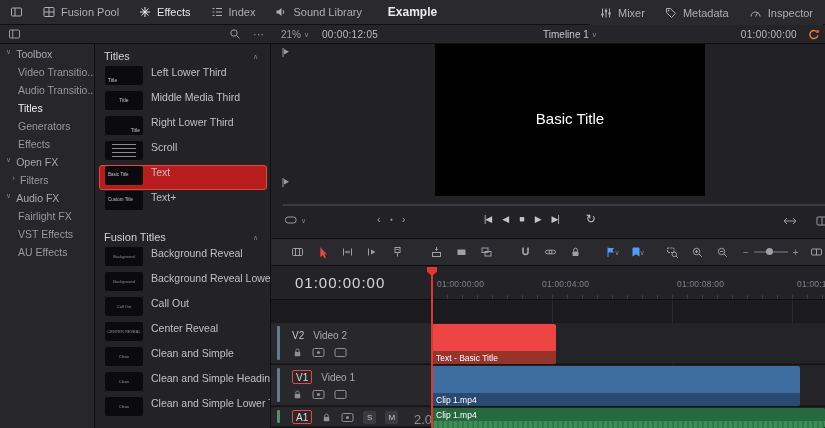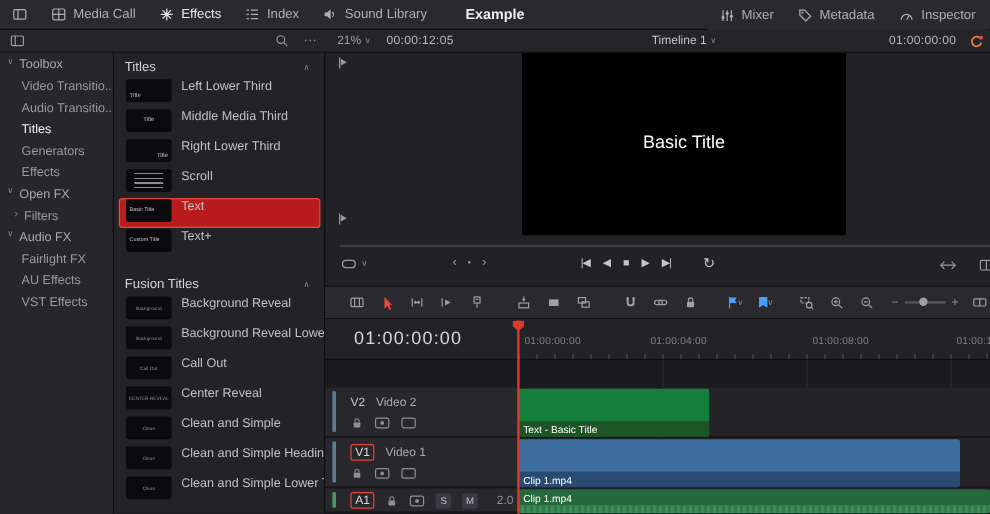--- a/index.html
+++ b/index.html
@@ -81,24 +81,24 @@
 .trow{border-bottom:1px solid #141418}
 .tstrip{position:absolute;left:6px;top:3px;bottom:3px;width:3px;border-radius:1px}
 .tstrip.video{background:#5f7d91}
 .tstrip.audio{background:#4f9367}
 .line1{position:absolute;left:21px;top:5px;display:flex;gap:9px;align-items:center;height:14px}
 .line2{position:absolute;left:21px;top:24px;display:flex;gap:9px;align-items:center}
 .tid{font-size:10px;color:#c4c4c9}
 .tid.dest{border:1px solid #e5483c;border-radius:2px;padding:0 3px;height:14px;display:flex;align-items:center;color:#dcdcde}
 .tname{font-size:10px;color:#a9a9af}
 .smbtn{width:13px;height:13px;background:#3a3a41;border-radius:2px;color:#c3c3c9;font-size:8px;display:flex;align-items:center;justify-content:center}
-.channels{position:absolute;left:143px;top:8px;font-size:10px;color:#8f8f95}
+.channels{position:absolute;left:143px;top:8px;font-size:13px;color:#8f8f95}
 .clip{position:absolute;border-radius:2px;overflow:hidden}
 .clip .band{position:absolute;left:0;right:0;height:13px;display:flex;align-items:center;padding-left:4px;font-size:8.5px;color:#fff;white-space:nowrap}
-#clip-v2{left:161px;top:24px;width:159px;height:40px;background:#15803d}
+#clip-v2{left:161px;top:24px;width:124px;height:40px;background:#ef4444}
 #clip-v2 .band{bottom:0;background:rgba(40,34,10,.45)}
 #clip-v1{left:161px;top:66px;width:368px;height:40px;background:#3e6da0}
 #clip-v1 .band{bottom:0;background:rgba(10,25,45,.4)}
 #clip-a1{left:161px;top:108px;width:393px;height:20px;background:#3a8f57}
 #clip-a1 .band{top:0;background:rgba(5,35,18,.35)}
 #clip-a1 .wave{position:absolute;left:0;right:0;top:13px;bottom:0;background:repeating-linear-gradient(90deg,rgba(0,0,0,.15) 0 2px,transparent 2px 5px)}
 
 
 #playhead-line{position:absolute;left:431px;top:267px;width:2px;height:161px;background:#e0372c;z-index:9}
 #playhead-handle{position:absolute;left:427px;top:267px;width:10px;height:9px;background:#e0372c;clip-path:polygon(0 0,100% 0,100% 52%,50% 100%,0 52%);z-index:10}
@@ -118,21 +118,21 @@
         </span>
     </div>
     <div class="tb-item">
       <span>
           <svg width="12" height="12" viewBox="0 0 12 12">
             <rect x="1" y="1.5" width="10" height="9" rx="1" fill="none" stroke="#aeaeb4"></rect>
             <line x1="6" y1="1.5" x2="6" y2="10.5" stroke="#aeaeb4"></line>
             <line x1="1" y1="6" x2="11" y2="6" stroke="#aeaeb4"></line>
           </svg>
         </span>
-      <span>Media Call</span>
+      <span>Fusion Pool</span>
     </div>
     <div class="tb-item active">
       <span>
           <svg width="12" height="12" viewBox="0 0 12 12">
             <path d="M6 1v10M1 6h10M2.5 2.5l7 7M9.5 2.5l-7 7" stroke="#e9e9ec" fill="none"></path>
           </svg>
         </span>
       <span>Effects</span>
     </div>
     <div class="tb-item">
@@ -259,24 +259,24 @@
         <span>Filters</span>
       </div>
     <div class="sb-row sec">
         <span class="chev">∨</span>
         <span>Audio FX</span>
       </div>
     <div class="sb-row item">
         <span>Fairlight FX</span>
       </div>
     <div class="sb-row item">
+        <span>VST Effects</span>
+      </div>
+    <div class="sb-row item">
         <span>AU Effects</span>
-      </div>
-    <div class="sb-row item">
-        <span>VST Effects</span>
       </div>
   </div>
 
   <div id="fxpanel">
     <div class="fx-header">
       <span>Titles</span>
       <span class="chev">∧</span>
     </div>
     <div class="fx-item">
       <div class="thumb t-ll">

